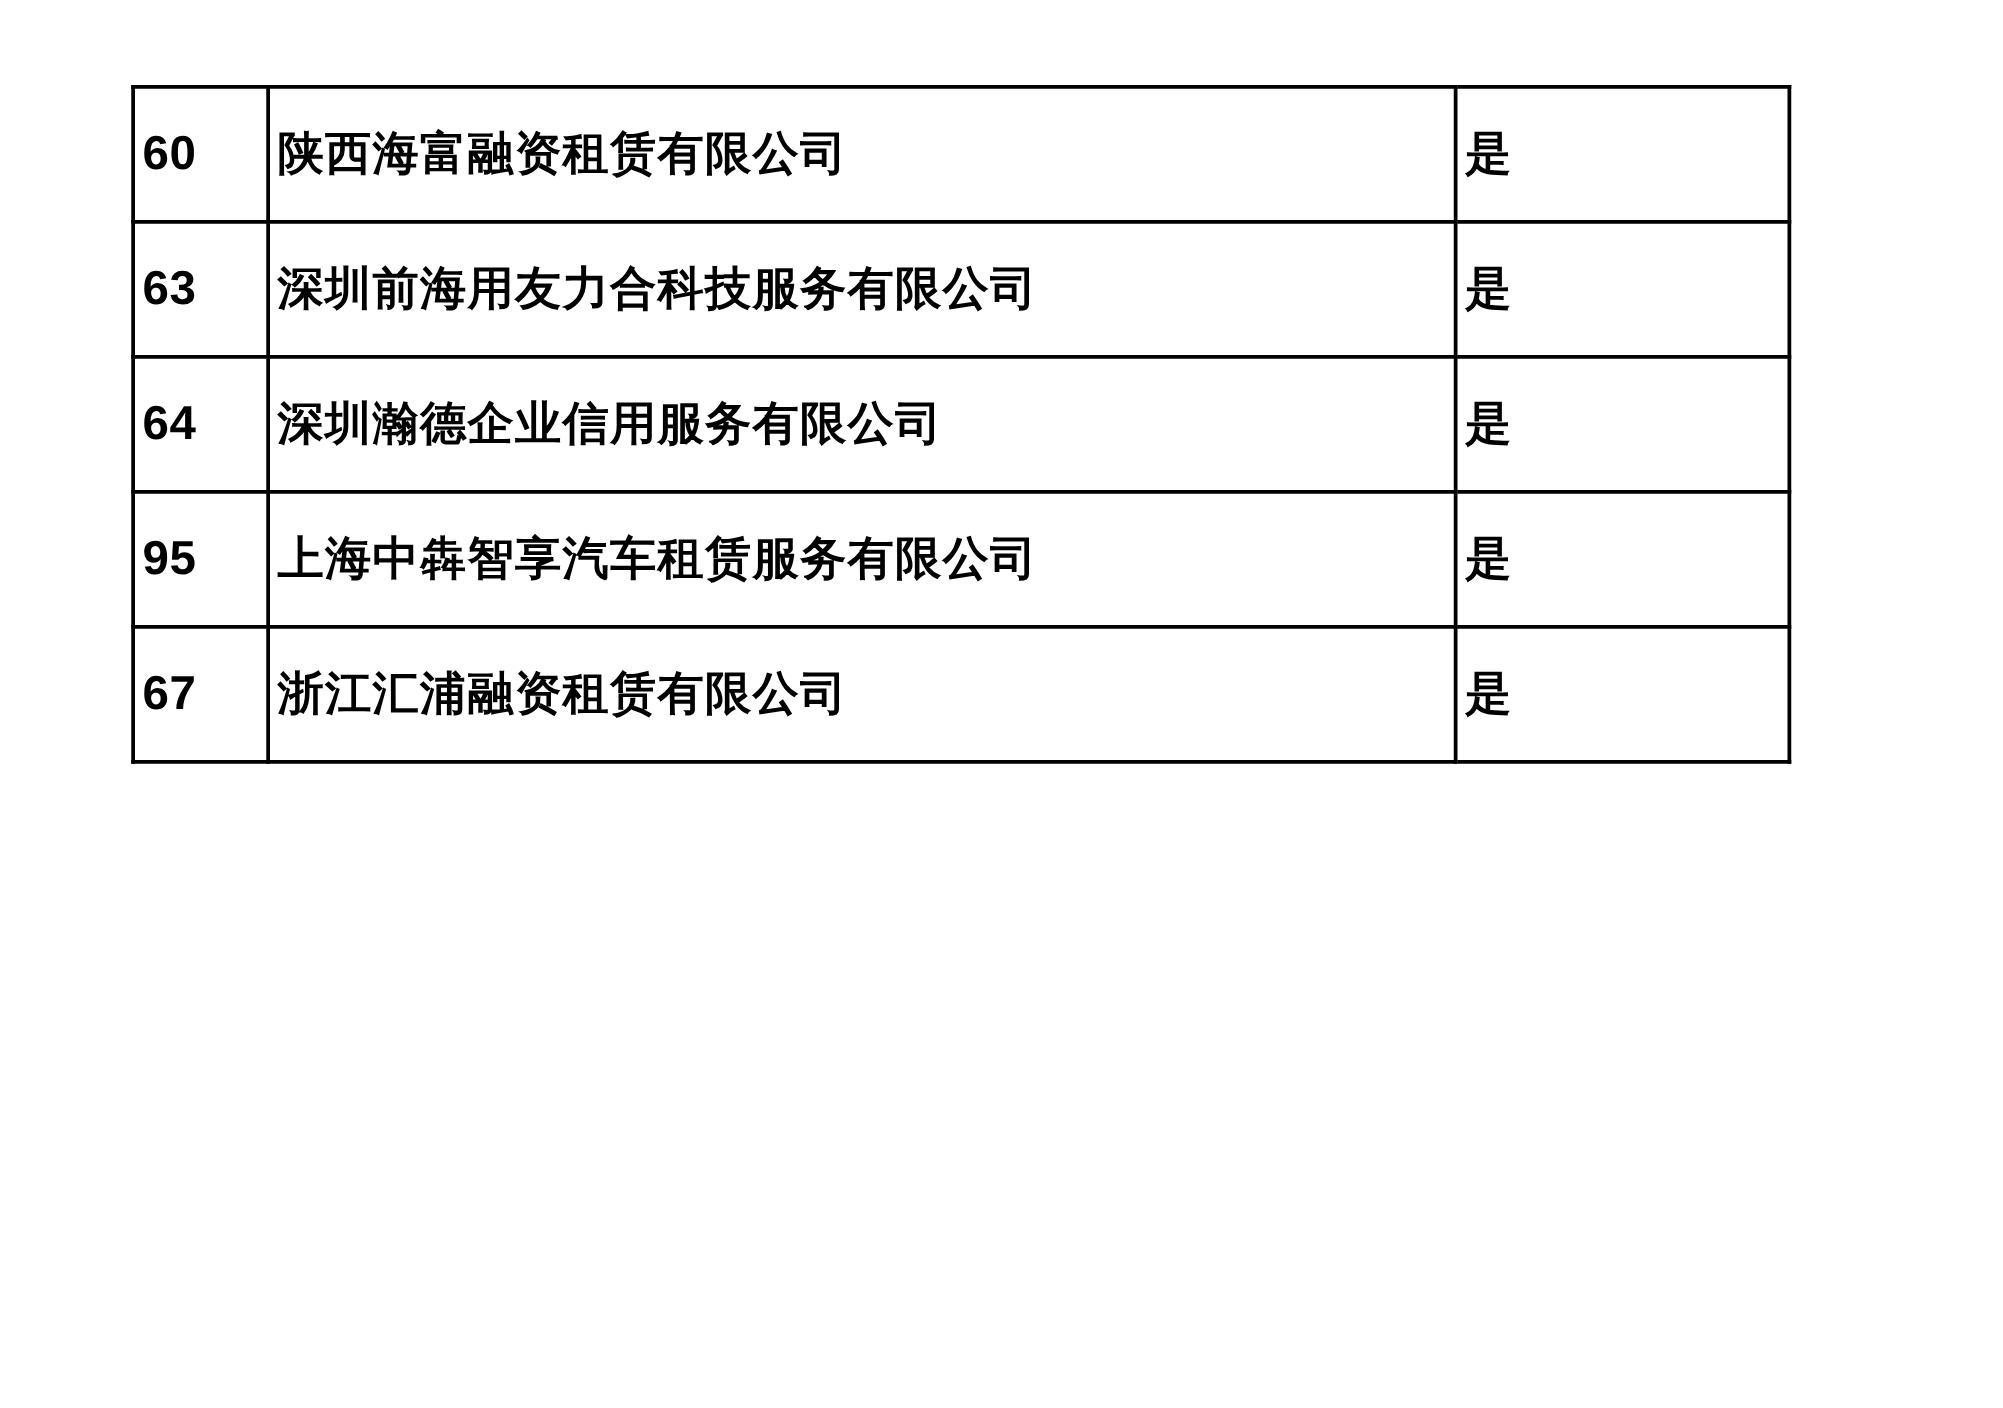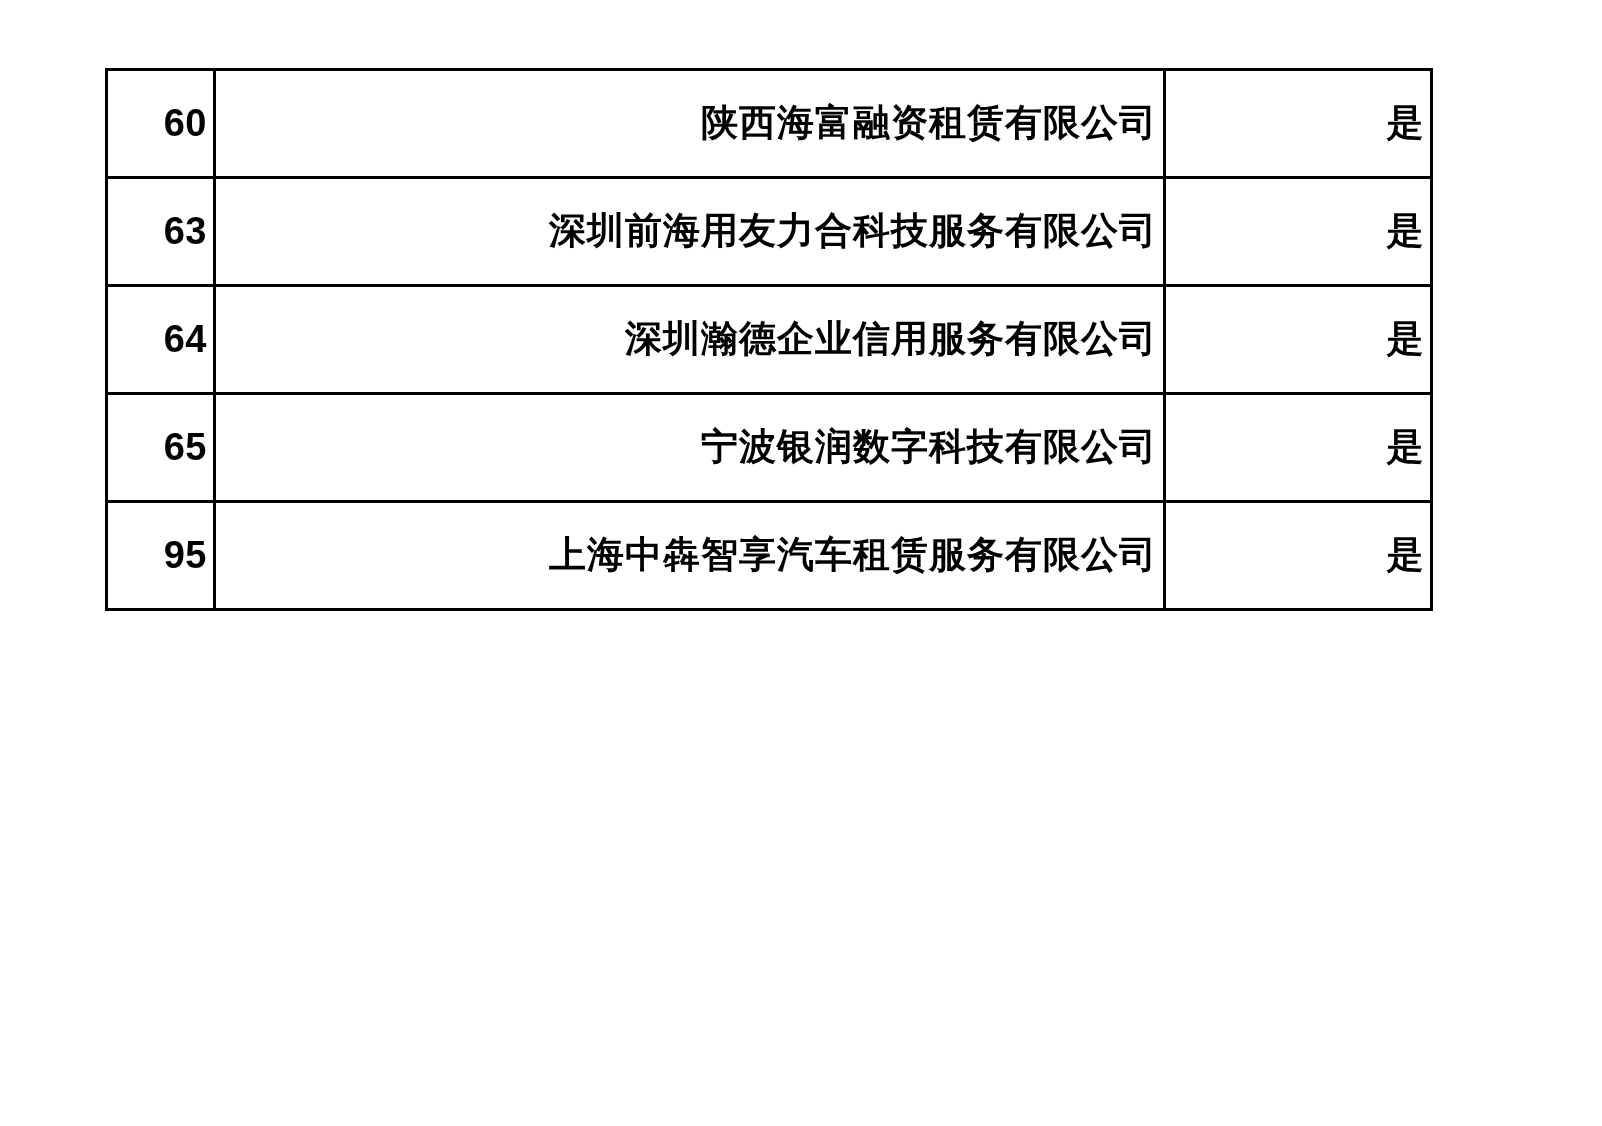--- a/index.html
+++ b/index.html
@@ -33,21 +33,21 @@
   }
   table.reg-table col.c-index { width: 108px; }
   table.reg-table col.c-name  { width: 950px; }
   table.reg-table col.c-flag  { width: 267px; }
 
   table.reg-table td {
     border: 3px solid #000000;
     height: 105px;
     padding: 0 6px;
     vertical-align: middle;
-    text-align: right;
+    text-align: left;
     font-size: 35px;
     line-height: 1.2;
     font-weight: 700;
     letter-spacing: 0.5px;
   }
   table.reg-table td.cell-index {
     font-size: 38px;
     font-weight: 700;
   }
   table.reg-table td.cell-name {
@@ -81,25 +81,25 @@
           <td class="cell-index">63</td>
           <td class="cell-name">深圳前海用友力合科技服务有限公司</td>
           <td class="cell-flag">是</td>
         </tr>
         <tr>
           <td class="cell-index">64</td>
           <td class="cell-name">深圳瀚德企业信用服务有限公司</td>
           <td class="cell-flag">是</td>
         </tr>
         <tr>
-          <td class="cell-index">65</td>
-          <td class="cell-name">宁波银润数字科技有限公司</td>
+          <td class="cell-index">95</td>
+          <td class="cell-name">上海中犇智享汽车租赁服务有限公司</td>
           <td class="cell-flag">是</td>
         </tr>
         <tr>
-          <td class="cell-index">95</td>
-          <td class="cell-name">上海中犇智享汽车租赁服务有限公司</td>
+          <td class="cell-index">67</td>
+          <td class="cell-name">浙江汇浦融资租赁有限公司</td>
           <td class="cell-flag">是</td>
         </tr>
       </tbody>
     </table>
   </div>
 </div>
 
 </body></html>

